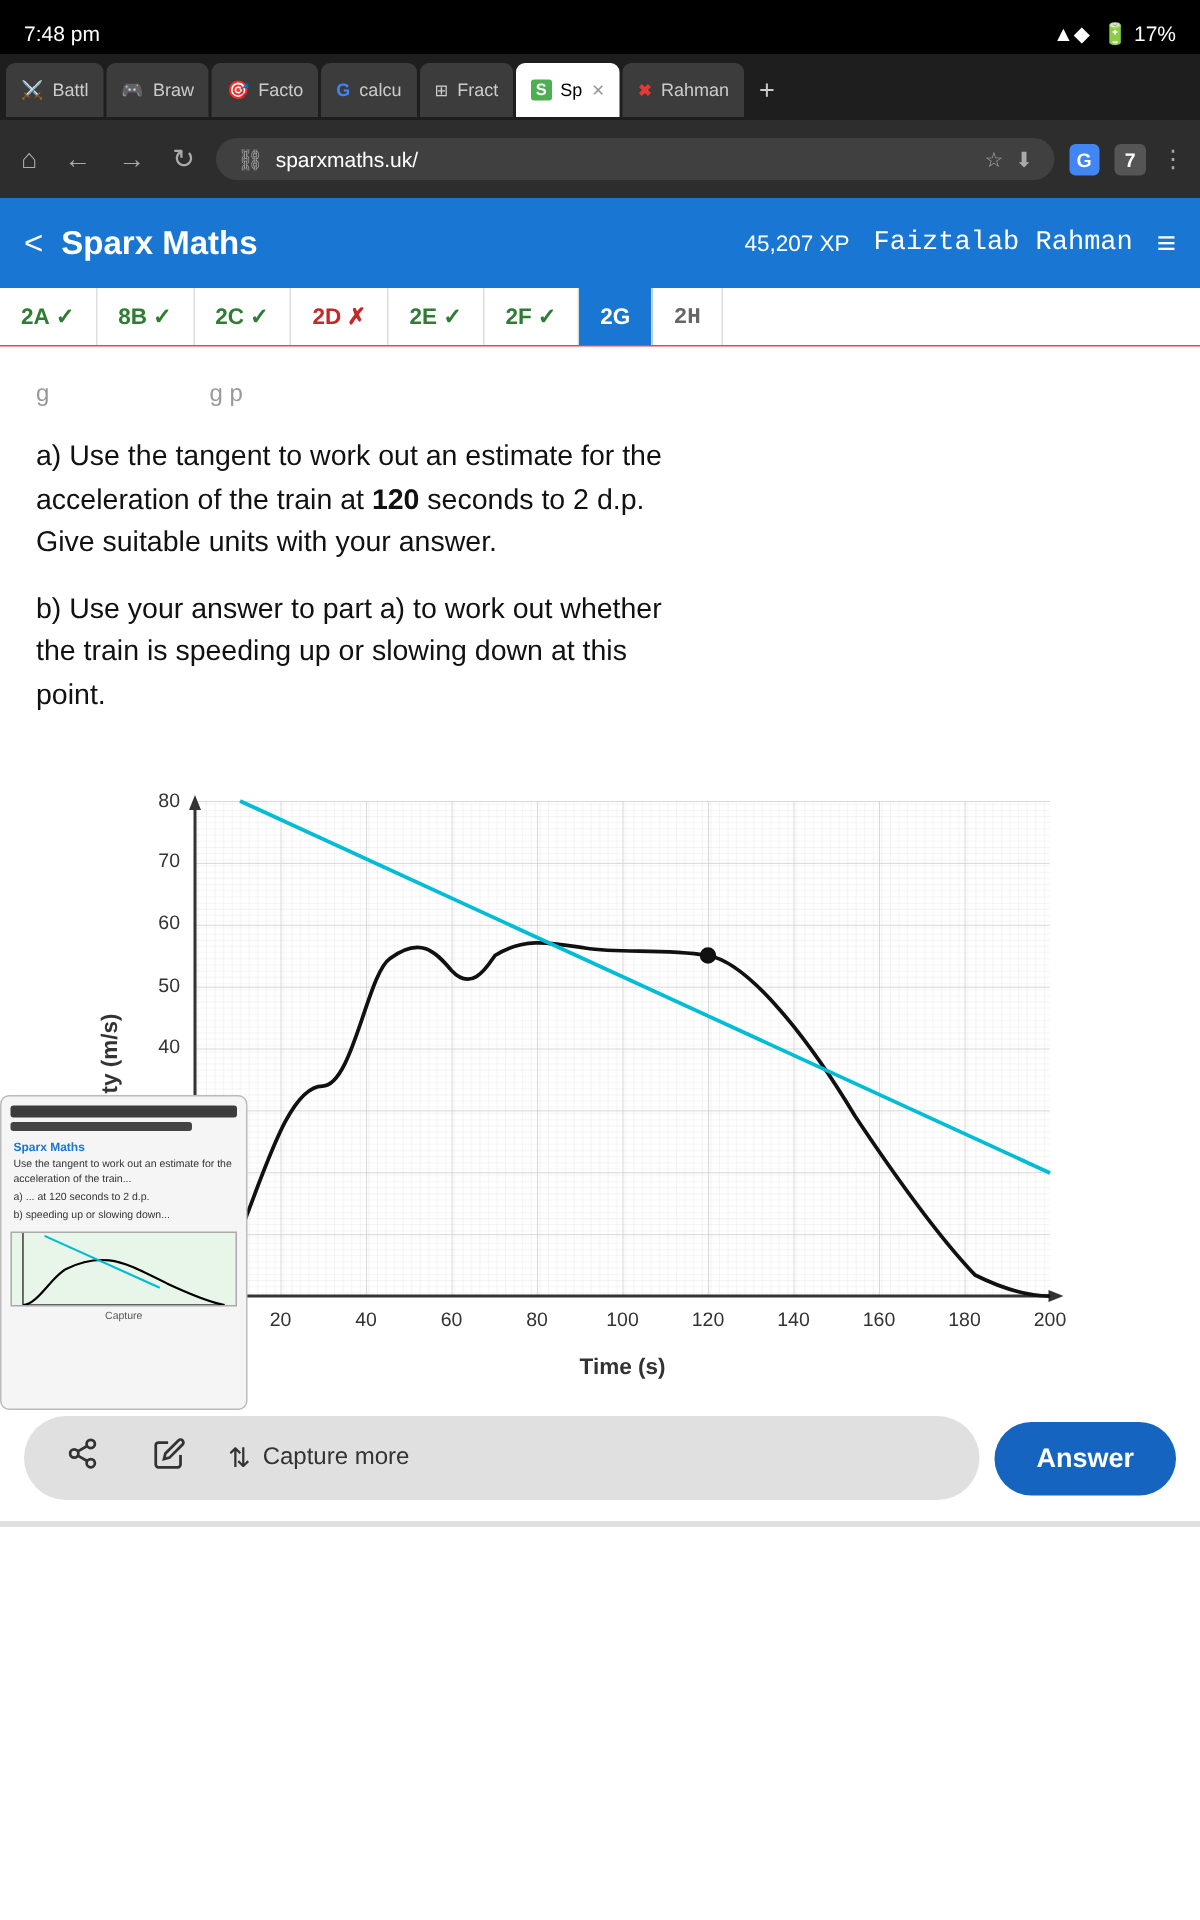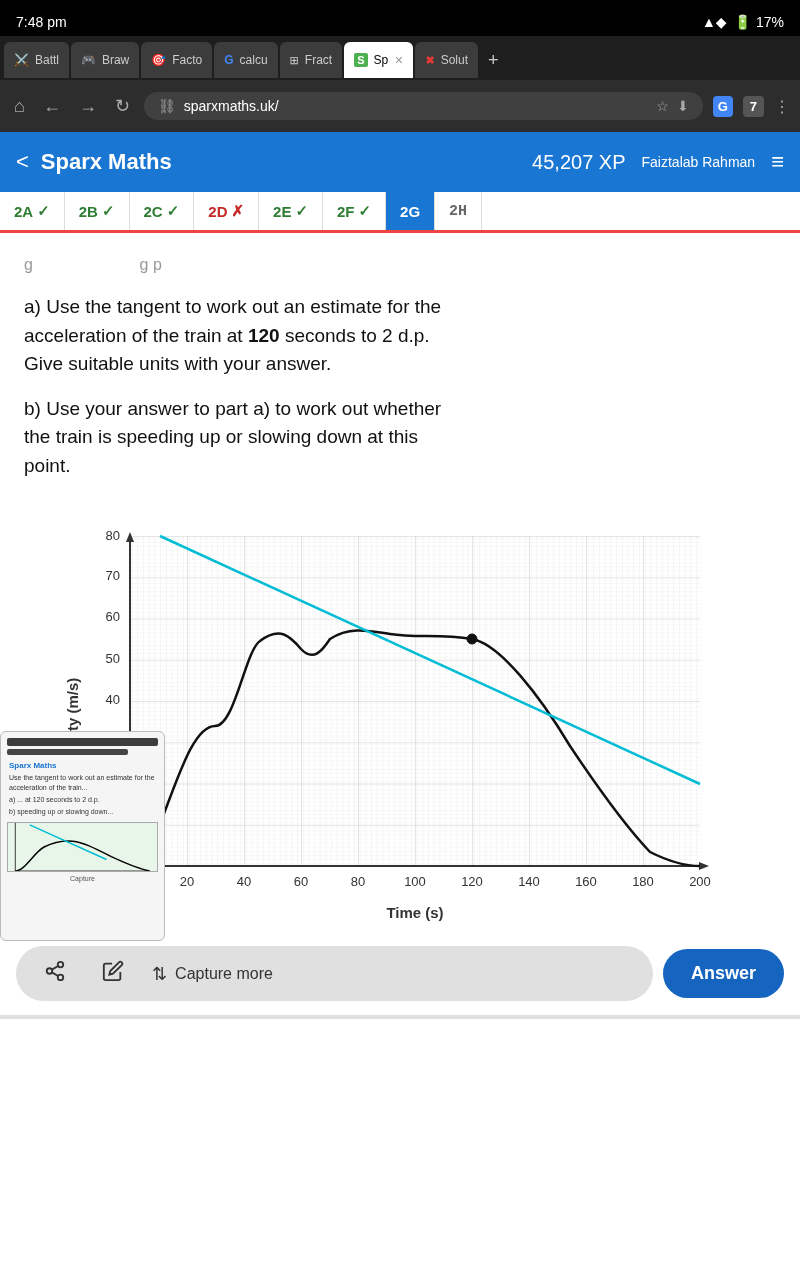--- a/index.html
+++ b/index.html
@@ -90,29 +90,29 @@
     .sparx-header {
       background: #1976d2;
       display: flex;
       align-items: center;
       padding: 12px 16px;
       color: white;
       height: 60px;
     }
     .sparx-back { color: white; font-size: 22px; margin-right: 12px; cursor: pointer; }
     .sparx-title { font-size: 22px; font-weight: bold; flex: 1; }
-    .sparx-xp { font-size: 20px; margin-right: 16px; }
-    .sparx-user { font-size: 14px; margin-right: 16px; }
+    .sparx-xp { font-size: 15px; margin-right: 16px; }
+    .sparx-user { font-size: 18px; margin-right: 16px; font-family: Liberation Mono, monospace; }
     .sparx-menu { font-size: 22px; cursor: pointer; }
 
     
     .task-tabs {
       display: flex;
       background: #fff;
-      border-bottom: 3px solid #ef4444;
+      border-bottom: 1px solid #ef4444;
       overflow: hidden;
     }
     .task-tab {
       padding: 10px 14px;
       font-size: 15px;
       font-weight: bold;
       display: flex;
       align-items: center;
       gap: 4px;
       border-right: 1px solid #ddd;
@@ -265,21 +265,21 @@
       <span style="font-size:11px;">⊞</span>
       <span>Fract</span>
     </div>
     <div class="tab active">
       <span style="font-size:11px; background:#4caf50; color:white; padding:1px 3px; border-radius:2px; font-weight:bold;">S</span>
       <span>Sp</span>
       <span class="tab-close">✕</span>
     </div>
     <div class="tab">
       <span style="font-size:11px; color:#e53935; font-weight:bold;">✖</span>
-      <span>Solut</span>
+      <span>Rahman</span>
     </div>
     <span class="tab-add">+</span>
   </div>
 
   <div class="address-bar">
     <span class="nav-btn">⌂</span>
     <span class="nav-btn">←</span>
     <span class="nav-btn">→</span>
     <span class="nav-btn">↻</span>
     <div class="url-box">
@@ -303,21 +303,21 @@
   <span class="sparx-user">Faiztalab Rahman</span>
   <span class="sparx-menu">≡</span>
 </div>
 
 <div class="task-tabs">
   <div class="task-tab complete">
     <span>2A</span>
     <span class="check">✓</span>
   </div>
   <div class="task-tab complete">
-    <span>2B</span>
+    <span>8B</span>
     <span class="check">✓</span>
   </div>
   <div class="task-tab complete">
     <span>2C</span>
     <span class="check">✓</span>
   </div>
   <div class="task-tab wrong">
     <span>2D</span>
     <span class="cross">✗</span>
   </div>

